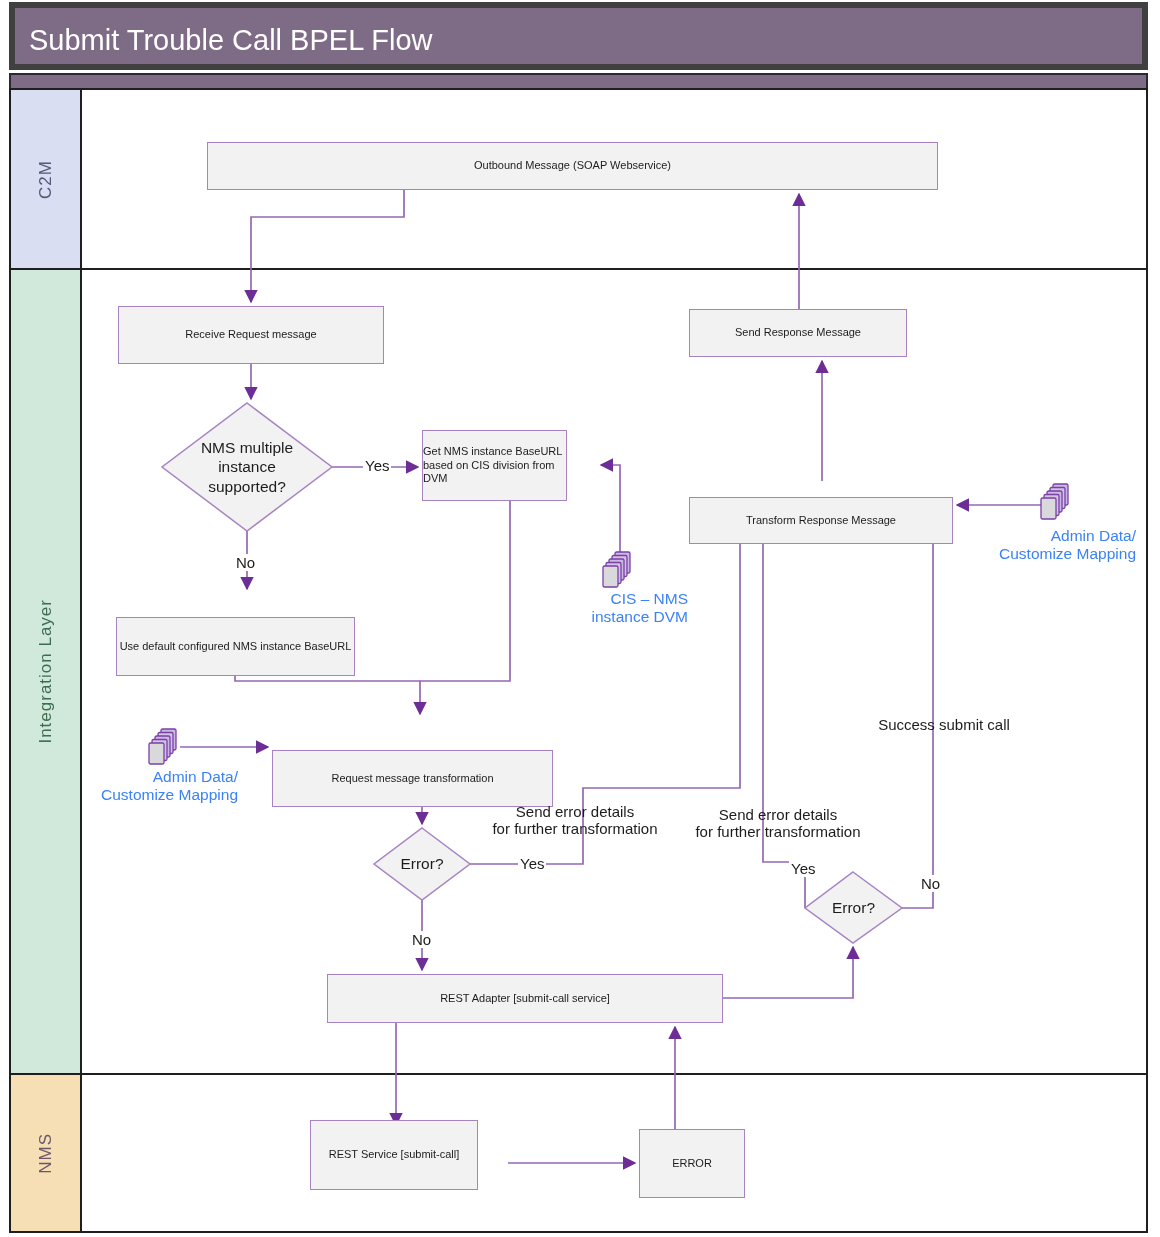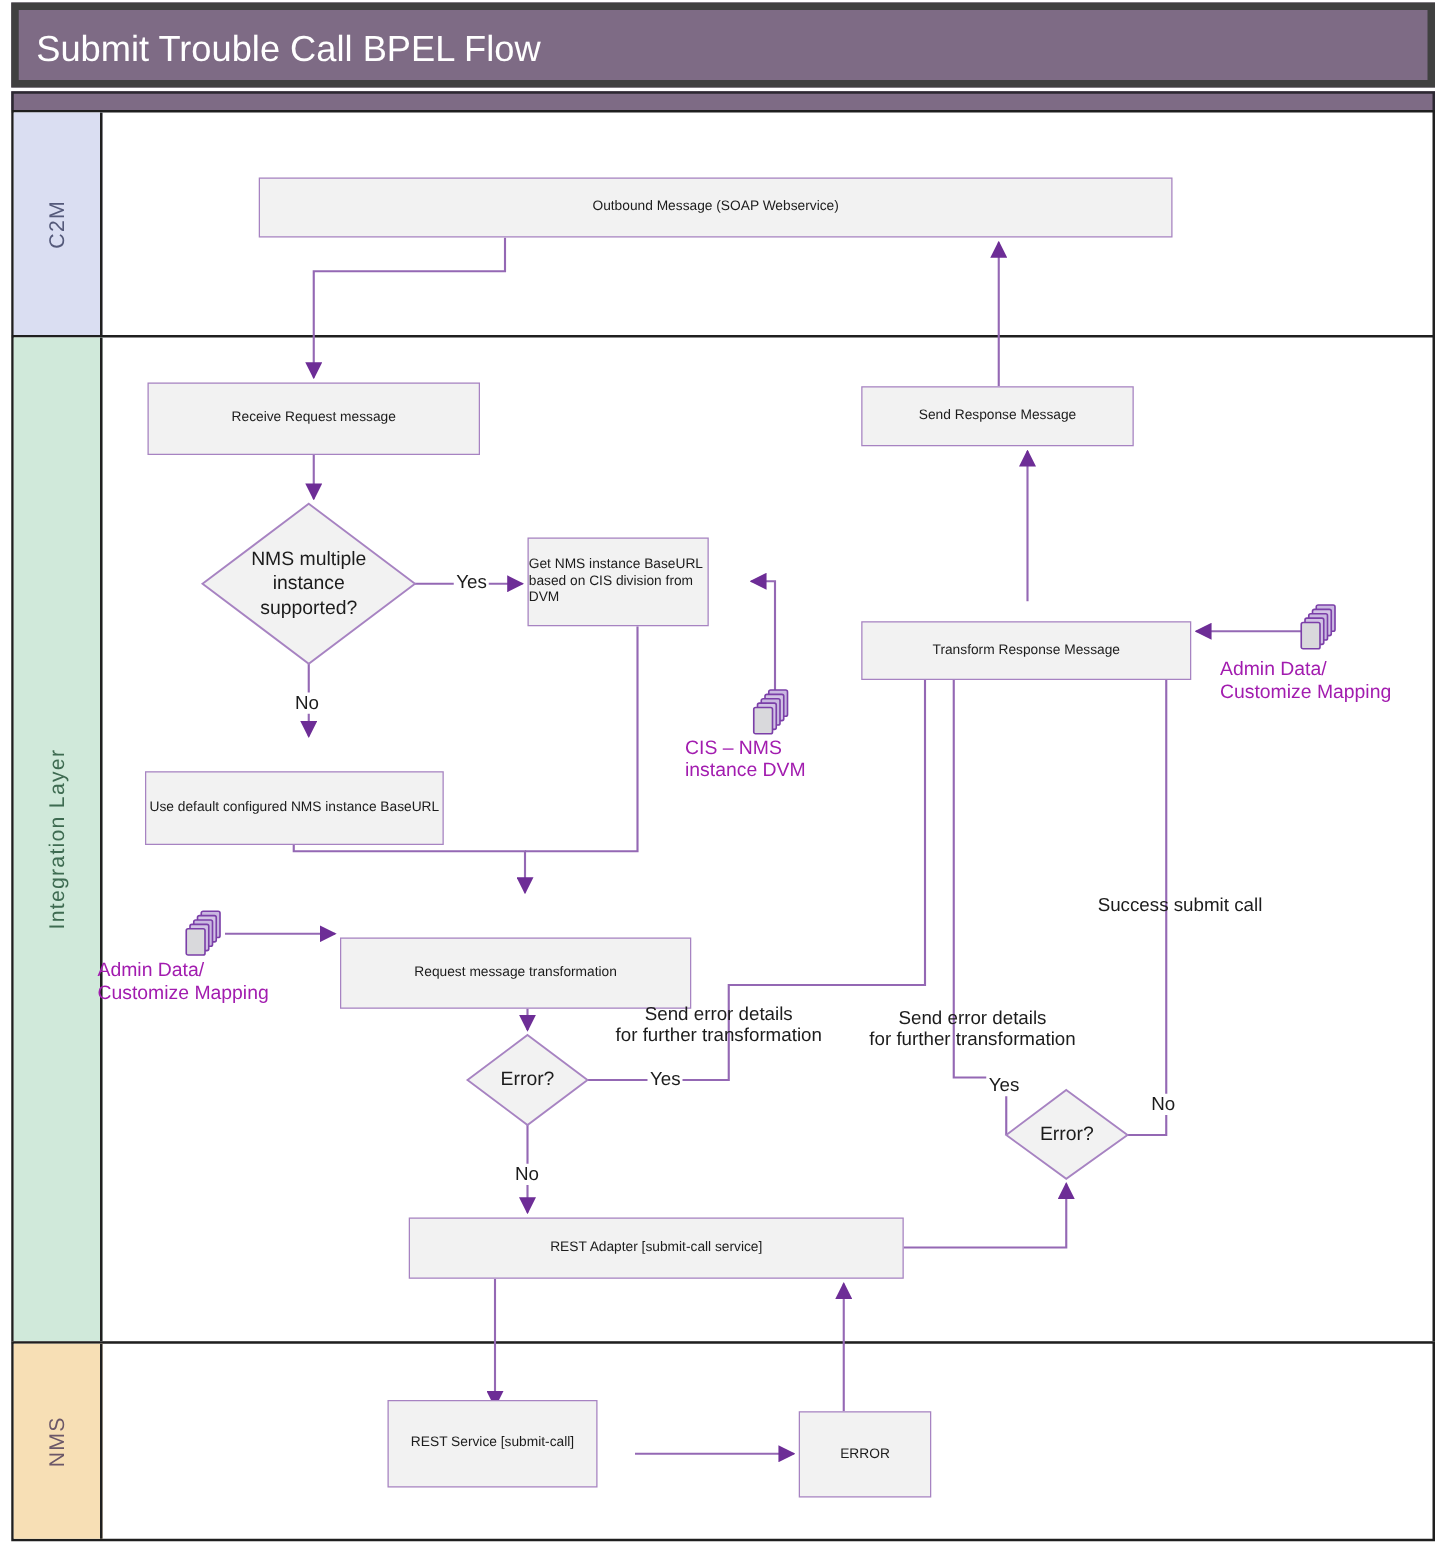--- a/index.html
+++ b/index.html
@@ -24,21 +24,21 @@
   .bg-nms{background:#f7dfb5;} .bg-nms span{color:#6b5768;}
   
   .node{position:absolute;background:#f2f2f2;border:1.5px solid #a783c2;box-sizing:border-box;
         display:flex;align-items:center;justify-content:center;text-align:left;
         color:#1c1c1c;font-size:11px;line-height:1.25;z-index:3;}
   .dlabel{position:absolute;display:flex;align-items:center;justify-content:center;text-align:center;
           color:#1c1c1c;font-size:15.5px;line-height:1.25;z-index:4;}
   
   .elabel{position:absolute;color:#1c1c1c;font-size:15px;z-index:5;text-align:center;}
   .elabel.bgw{background:#ffffff;padding:0 2px;}
-  .ann{position:absolute;color:#a21caf;font-size:15.5px;z-index:5;text-align:left;white-space:pre-line;}
+  .ann{position:absolute;color:#3b82f6;font-size:15.5px;z-index:5;text-align:right;white-space:pre-line;}
   svg.wires{position:absolute;left:0;top:0;z-index:2;}
 </style>
 </head>
 <body>
 
 <div class="page">
 
   <div class="titlebar">Submit Trouble Call BPEL Flow</div>
   <div class="strip"></div>
 

